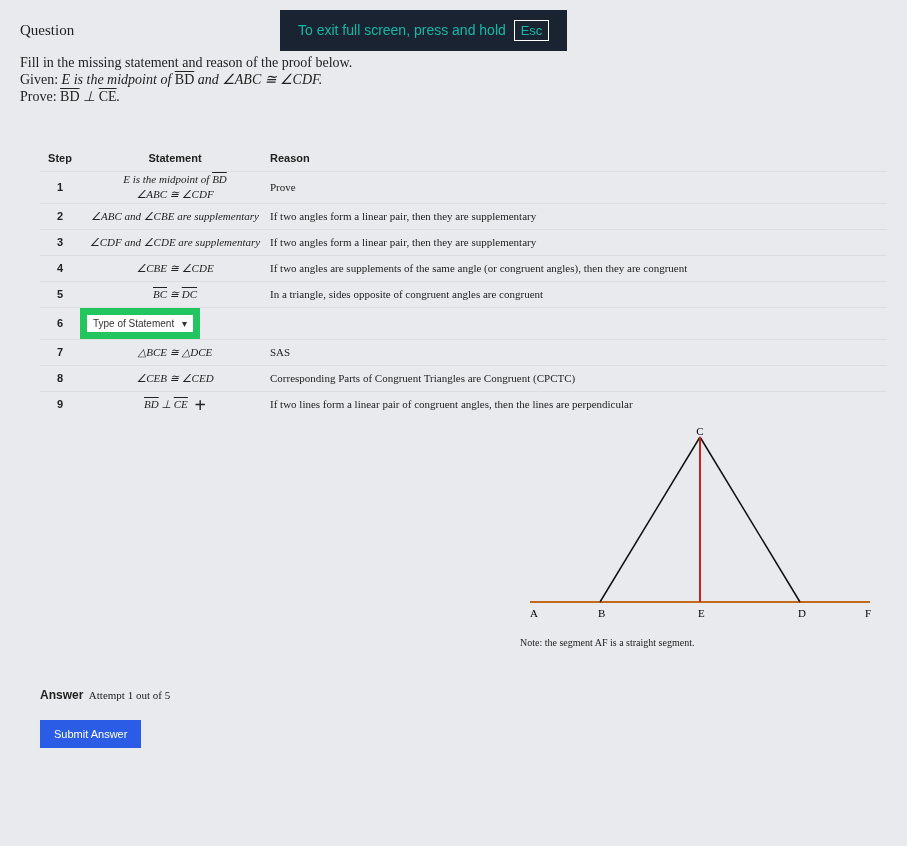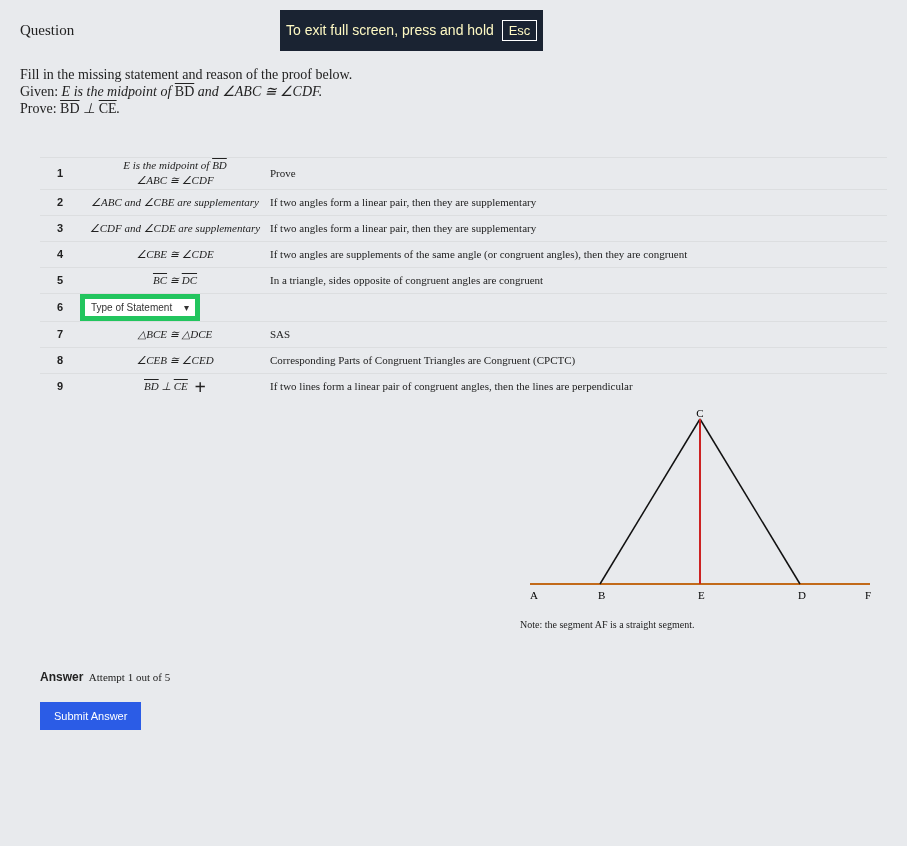--- a/index.html
+++ b/index.html
@@ -10,38 +10,38 @@
     color: #222;
     width: 907px;
     min-height: 846px;
     padding: 0 20px 20px 20px;
   }
   .top-banner {
     position: absolute;
     top: 10px;
     left: 280px;
     background: #1a2332;
-    color: #fef9c3;
-    padding: 10px 6px;
+    color: #14b8a6;
+    padding: 10px 18px;
     font-family: -apple-system, Helvetica, Arial, sans-serif;
     font-size: 14px;
   }
   .top-banner .key {
     display: inline-block;
     border: 1px solid #fff;
     padding: 2px 6px;
     margin-left: 4px;
     font-size: 13px;
   }
   .question-label {
     padding-top: 22px;
     font-size: 15px;
   }
   .instruction {
-    margin-top: 28px;
+    margin-top: 16px;
     font-size: 14px;
   }
   .given, .prove {
     font-size: 14px;
     font-style: italic;
   }
   .given span, .prove span { font-style: normal; }
   .over { text-decoration: overline; font-style: italic; }
   .proof-table {
     margin-top: 40px;
@@ -58,21 +58,21 @@
     font-weight: bold;
     border-top: none;
     font-family: -apple-system, Helvetica, Arial, sans-serif;
   }
   .col-step { width: 40px; text-align: center; font-weight: bold; font-family: -apple-system, Helvetica, Arial, sans-serif; }
   .col-stmt { width: 190px; text-align: center; font-style: italic; }
   .col-reason { flex: 1; }
   .proof-row.header .col-stmt, .proof-row.header .col-reason { font-style: normal; }
   .stmt-multi { display:flex; flex-direction:column; align-items:center; line-height:1.4; }
   .selectbox {
-    border: 5px solid #22c55e;
+    border: 7px solid #22c55e;
     background: #fff;
     padding: 3px 6px;
     font-size: 10px;
     width: 120px;
     display:flex;
     justify-content: space-between;
     font-style: normal;
     font-family: -apple-system, Helvetica, Arial, sans-serif;
     color:#333;
   }
@@ -129,20 +129,25 @@
   <i>E</i> is the midpoint of <span class="over">BD</span> and ∠<i>ABC</i> ≅ ∠<i>CDF</i>.
 </div>
 
 <div class="prove">
   <span>Prove:</span>
   <span class="over">BD</span> ⊥ <span class="over">CE</span>.
 </div>
 
 <div class="proof-table">
 
+  <div class="proof-row header">
+    <div class="col-step">Step</div>
+    <div class="col-stmt">Statement</div>
+    <div class="col-reason">Reason</div>
+  </div>
 
   <div class="proof-row">
     <div class="col-step">1</div>
     <div class="col-stmt">
       <div class="stmt-multi">
         <span><i>E</i> is the midpoint of <span class="over">BD</span></span>
         <span>∠<i>ABC</i> ≅ ∠<i>CDF</i></span>
       </div>
     </div>
     <div class="col-reason">Prove</div>

